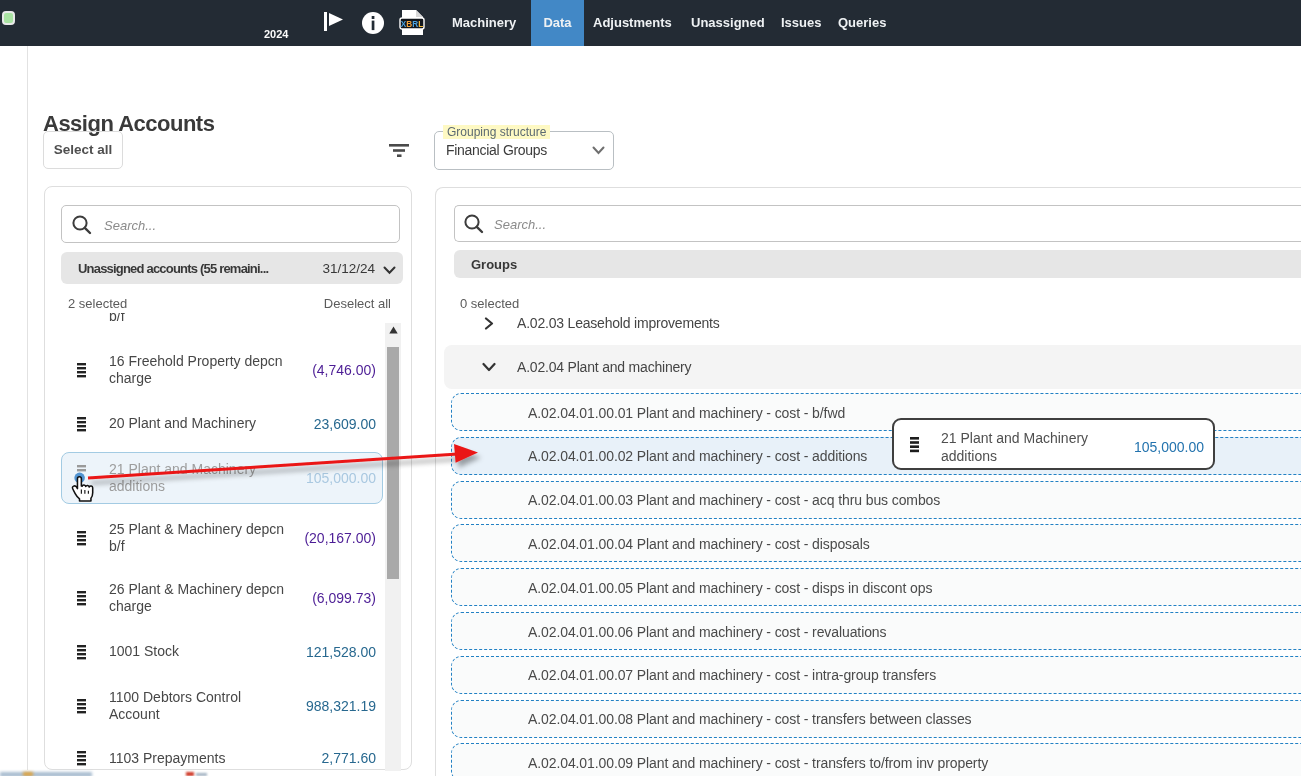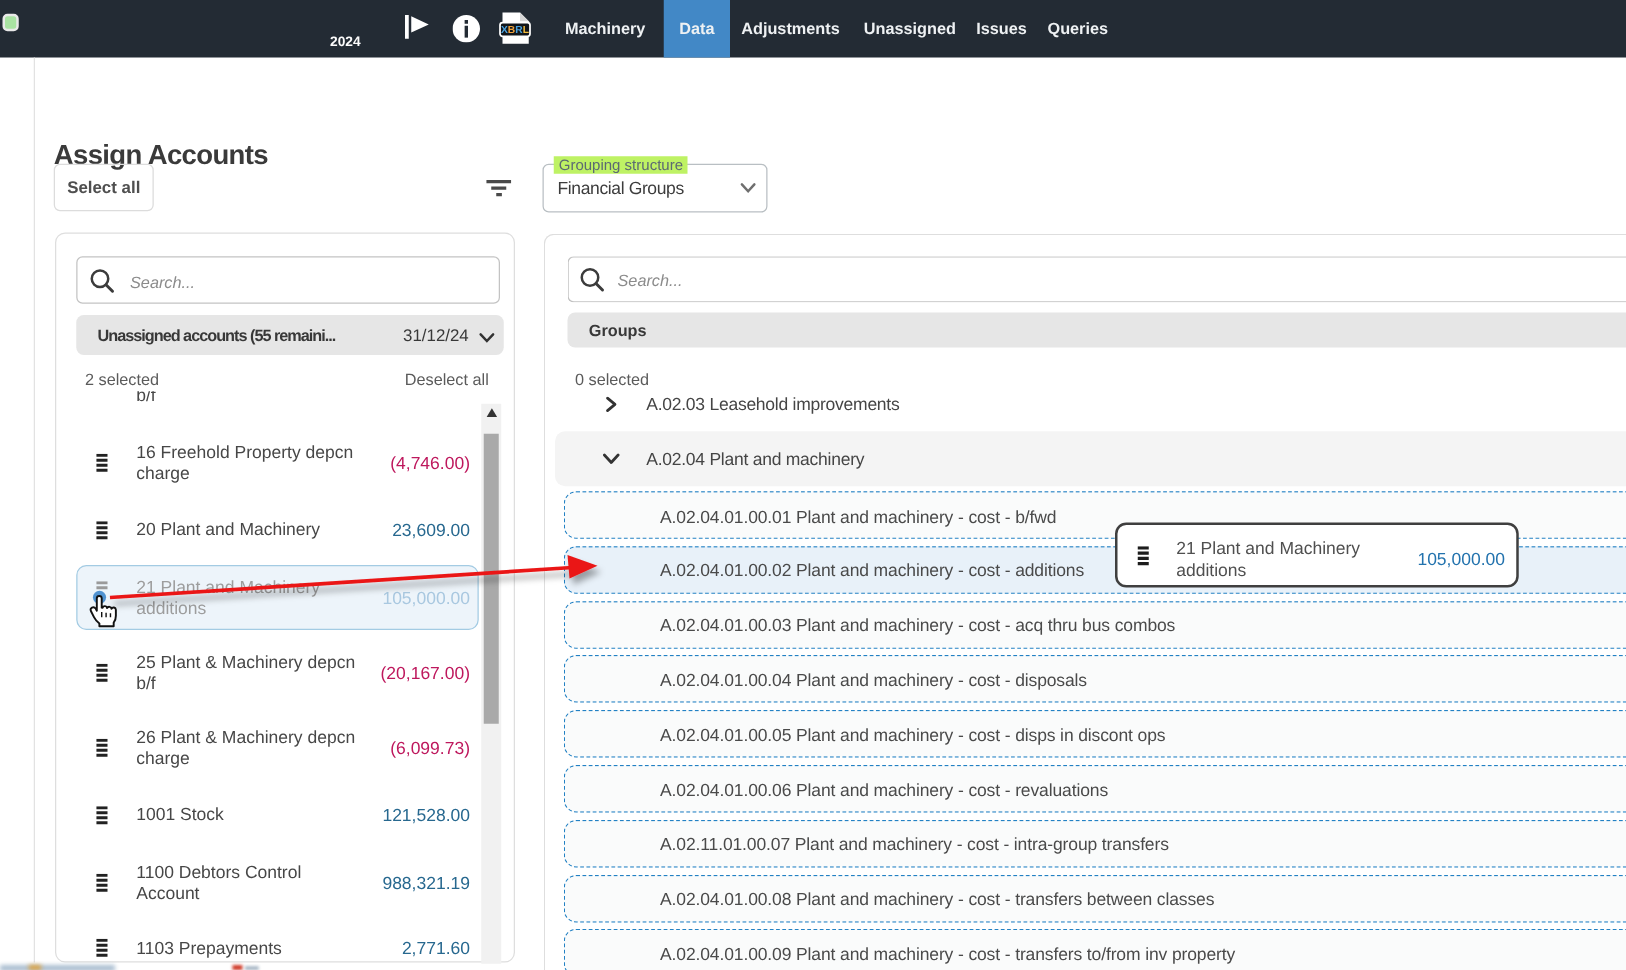--- a/index.html
+++ b/index.html
@@ -16,39 +16,39 @@
 .hicon { position:absolute; top:0; }
 #nav { position:absolute; top:0; left:440px; height:46px; }
 .nav { position:absolute; top:0; height:46px; line-height:46px; color:#eef1f3; font-size:13px; font-weight:700; text-align:center; }
 .nav.active { background:#4288c6; }
 
 
 #vline { position:absolute; left:27px; top:46px; width:1px; height:724px; background:#e2e2e2; }
 #pgtitle { position:absolute; left:43px; top:83px; font-size:22px; font-weight:700; color:#3a3a3a; letter-spacing:-0.5px;margin-top:28px; }
 #selall { position:absolute; left:43px; top:131px; width:80px; height:38px; border:1px solid #dcdcdc; border-radius:5px; color:#4f4f4f; font-size:13.5px; font-weight:700; text-align:center; line-height:36px; }
 #fieldset { position:absolute; left:434px; top:131px; width:180px; height:39px; border:1px solid #b9bfc3; border-radius:5px; }
-#fslegend { position:absolute; left:8px; top:-7px; background:#bef264; padding:0 4px; font-size:12px; color:#5c6a72; white-space:nowrap; }
+#fslegend { position:absolute; left:8px; top:-7px; background:#fef9c3; padding:0 4px; font-size:12px; color:#5c6a72; white-space:nowrap; }
 #fstext { position:absolute; left:11px; top:10px; font-size:14px; letter-spacing:-0.3px; color:#3c3c3c; }
 
 
 .card { position:absolute; border:1px solid #dedede; border-radius:8px; background:#fff; }
 #lcard { left:44px; top:186px; width:368px; height:584px; }
 #rcard { left:435px; top:187px; width:900px; height:640px; border-radius:8px 0 0 8px; border-right:none; }
 .sbox { position:absolute; border:1px solid #c3c3c3; border-radius:5px; background:#fff; }
 .sph { position:absolute; font-size:13px; font-style:italic; color:#8b8b8b; }
 .gbar { position:absolute; background:#e6e6e6; border-radius:6px; }
 
 
 #llist { position:absolute; left:15px; top:124px; width:341px; height:459px; overflow:hidden; }
 .litem { position:absolute; left:0; width:341px; }
 .lhandle { position:absolute; left:17px; }
 .lname { position:absolute; left:49px; font-size:14px; color:#474747; line-height:17.5px; }
 .lamt { position:absolute; right:25px; font-size:14px; text-align:right; }
 .amt-blue { color:#27688f; }
-.amt-red { color:#be185d; }
+.amt-red { color:#4c1d95; }
 
 
 #sbtrack { position:absolute; left:340px; top:136px; width:16px; height:448px; background:#f1f1f1; }
 #sbthumb { position:absolute; left:342px; top:160px; width:12px; height:232px; background:#a9a9a9; }
 
 
 #rtree { position:absolute; left:0; top:129px; width:899px; height:511px; overflow:hidden; }
 .trow { position:absolute; left:15px; width:1000px; height:38px; border-radius:10px; }
 .dashed { border:1.5px dashed #2281c4; background:#fafbfb; }
 .trowtxt { position:absolute; left:76px; font-size:14px; color:#4a4a4a; letter-spacing:-0.1px; }
@@ -248,21 +248,21 @@
         <div class="trow dashed" style="top: 207.4px;">
           <div class="trowtxt" style="top:10.5px">A.02.04.01.00.04 Plant and machinery - cost - disposals</div>
         </div>
         <div class="trow dashed" style="top: 251.2px;">
           <div class="trowtxt" style="top:10.5px">A.02.04.01.00.05 Plant and machinery - cost - disps in discont ops</div>
         </div>
         <div class="trow dashed" style="top: 295px;">
           <div class="trowtxt" style="top:10.5px">A.02.04.01.00.06 Plant and machinery - cost - revaluations</div>
         </div>
         <div class="trow dashed" style="top: 338.8px;">
-          <div class="trowtxt" style="top:10.5px">A.02.11.01.00.07 Plant and machinery - cost - intra-group transfers</div>
+          <div class="trowtxt" style="top:10.5px">A.02.04.01.00.07 Plant and machinery - cost - intra-group transfers</div>
         </div>
         <div class="trow dashed" style="top: 382.6px;">
           <div class="trowtxt" style="top:10.5px">A.02.04.01.00.08 Plant and machinery - cost - transfers between classes</div>
         </div>
         <div class="trow dashed" style="top: 426.4px;">
           <div class="trowtxt" style="top:10.5px">A.02.04.01.00.09 Plant and machinery - cost - transfers to/from inv property</div>
         </div>
  <svg class="chev" style="left:48px;top:0px" width="10" height="13" viewBox="0 0 10 13">
           <path d="M2 1.5 L8 6.5 L2 11.5" fill="none" stroke="#333" stroke-width="2.2" stroke-linecap="round" stroke-linejoin="round"></path>
         </svg>

